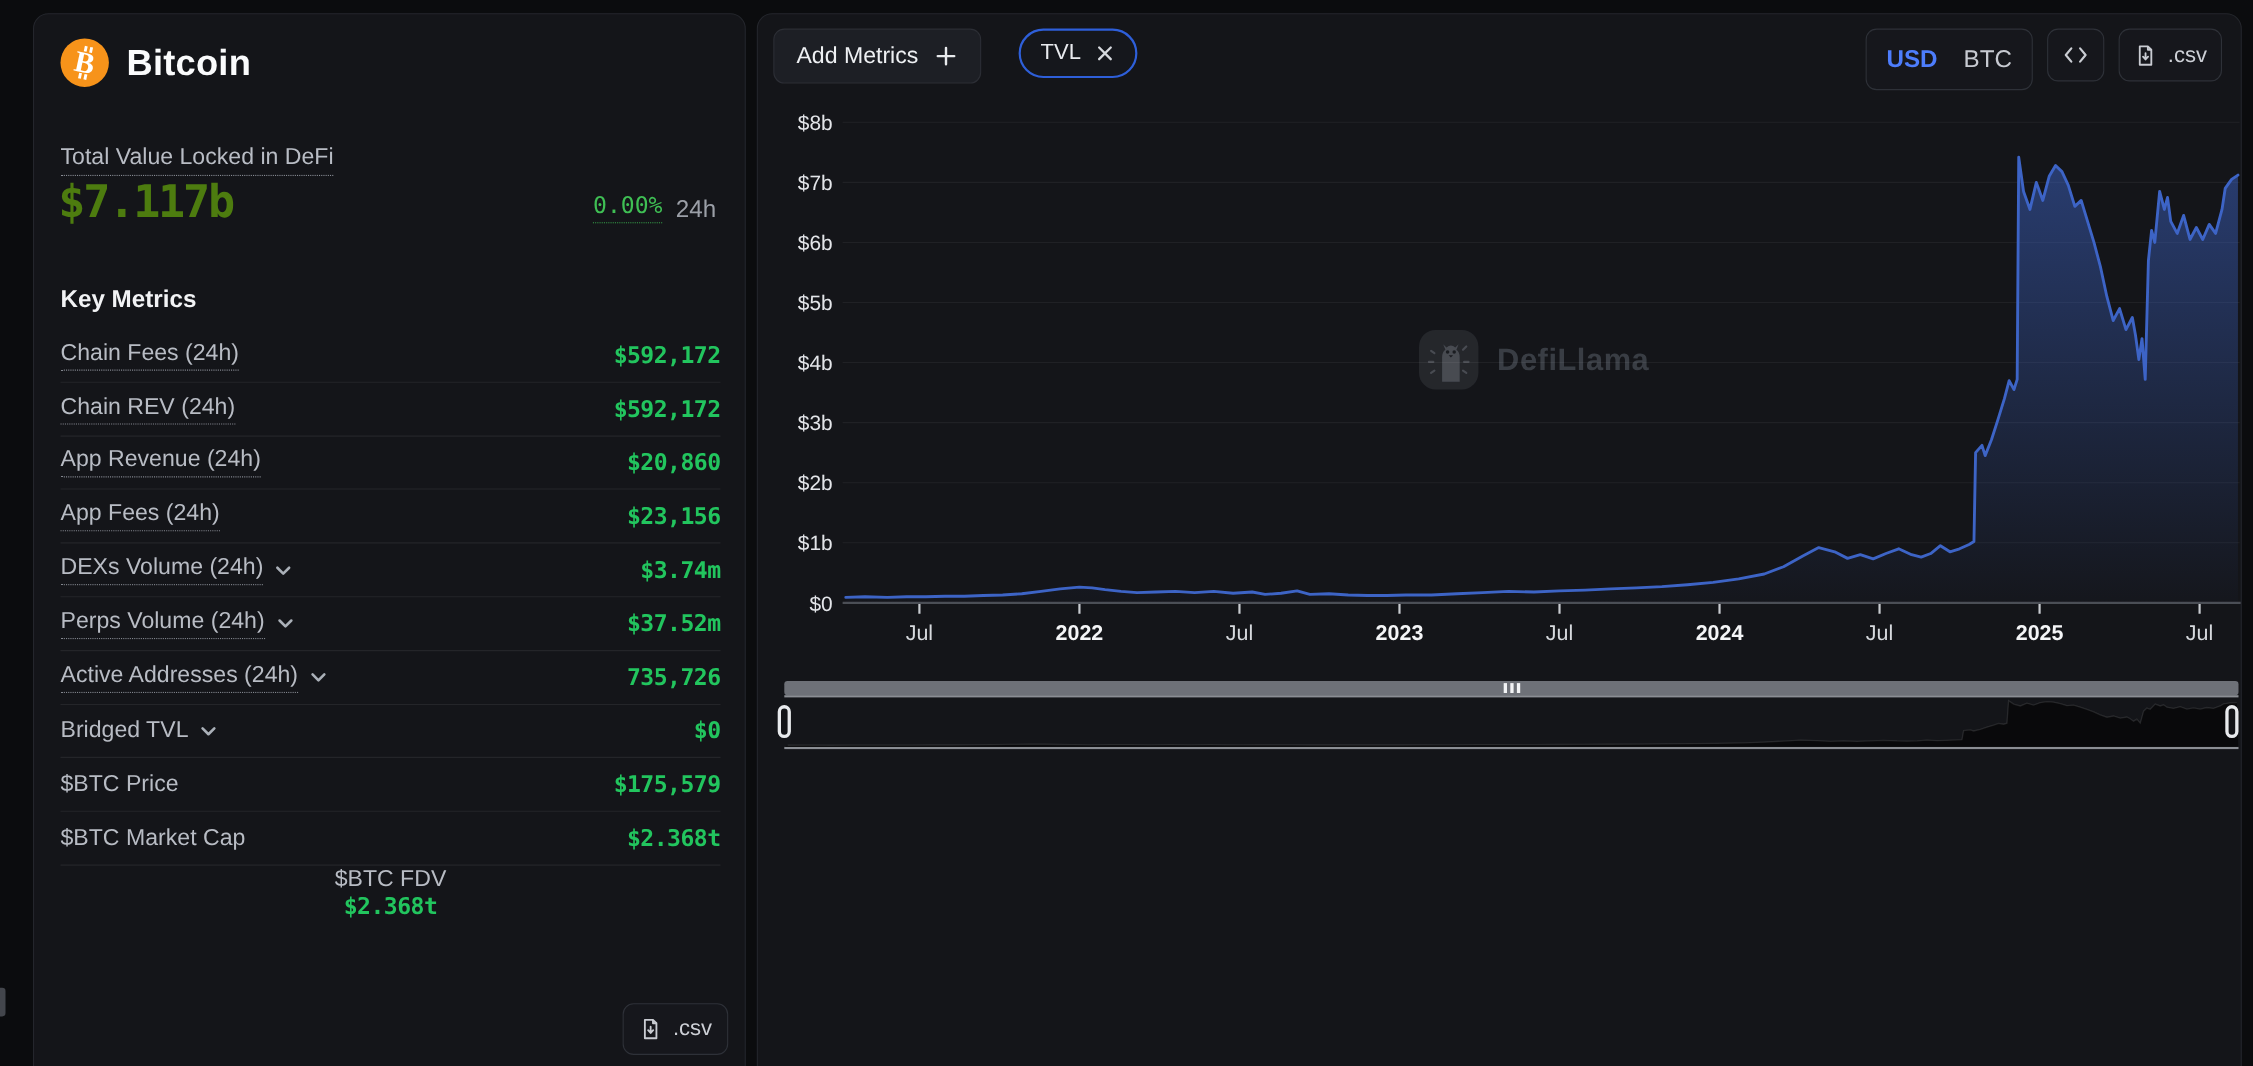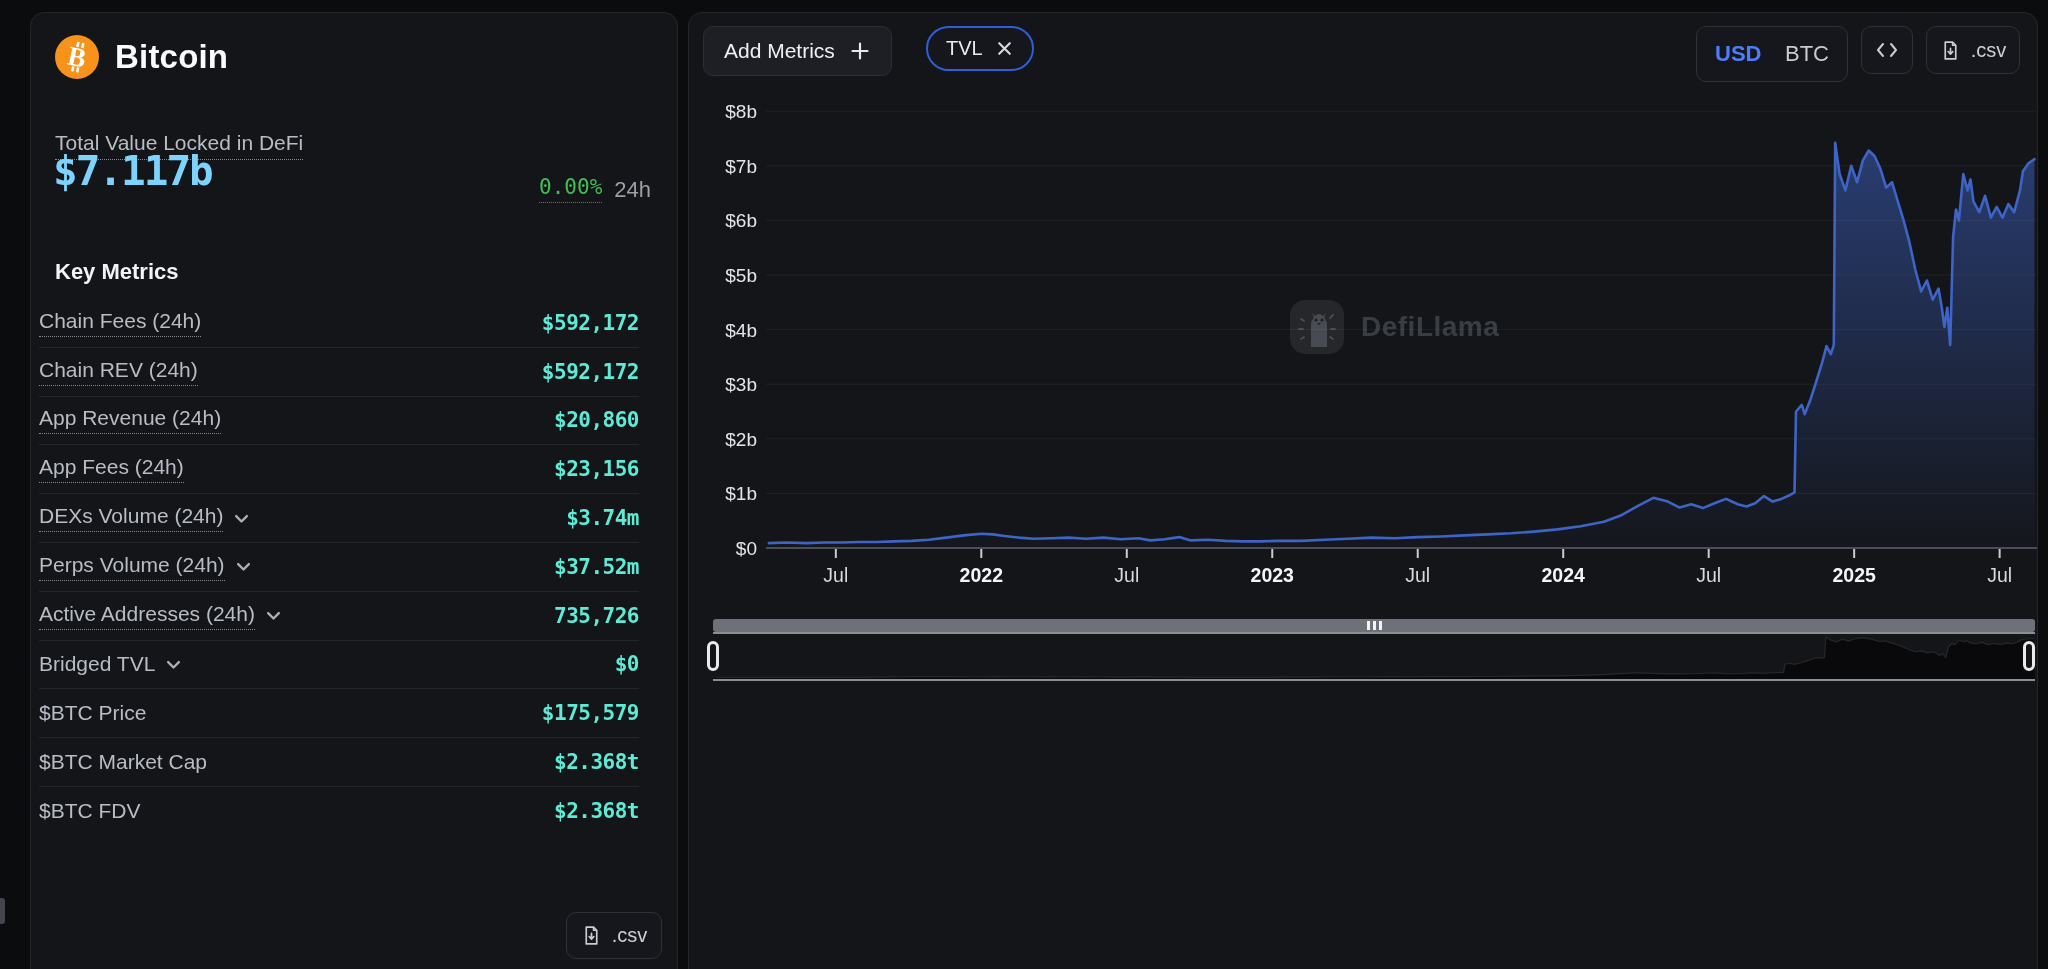--- a/index.html
+++ b/index.html
@@ -6,33 +6,33 @@
     font-family:"Liberation Sans",sans-serif;-webkit-font-smoothing:antialiased;}
   .card{position:absolute;background:#141519;border:1px solid #24262c;border-radius:14px;box-sizing:border-box;}
   #left-card{left:30px;top:12px;width:648px;height:980px;}
   #right-card{left:688px;top:12px;width:1350px;height:980px;}
   
   .lc-head{position:absolute;left:24px;top:22px;display:flex;align-items:center;gap:16px;}
   .coin-logo{width:44px;height:44px;border-radius:50%;background:#f7931a;display:flex;align-items:center;justify-content:center;}
   .coin-title{font-size:33px;font-weight:bold;color:#fafbfc;letter-spacing:.2px;}
   .tvl-label{position:absolute;left:24px;top:118px;font-size:21px;color:#b8bcc4;
     border-bottom:1px dotted #878b93;padding-bottom:4px;}
-  .tvl-value{position:absolute;left:22px;top:134px;font-size:41px;font-weight:bold;color:#7dd3fc;
+  .tvl-value{position:absolute;left:22px;top:146px;font-size:41px;font-weight:bold;color:#4d7c0f;
     font-family:"DejaVu Sans Mono",monospace;letter-spacing:-2px;}
   .tvl-change{position:absolute;right:26px;top:162px;display:flex;align-items:flex-end;gap:12px;}
   .pct{font-family:"DejaVu Sans Mono",monospace;font-size:21px;color:#3fbf54;border-bottom:1px dotted rgba(63,191,84,.75);padding-bottom:3px;}
   .period{font-size:22px;color:#9b9fa7;}
   .km-title{position:absolute;left:24px;top:246px;font-size:22px;font-weight:bold;color:#f2f3f5;}
-  #metrics-list{position:absolute;left:8px;top:286px;width:600px;}
+  #metrics-list{position:absolute;left:24px;top:286px;width:600px;}
   .m-row{height:48.8px;display:flex;align-items:center;justify-content:space-between;box-sizing:border-box;
     border-bottom:1px solid rgba(255,255,255,0.07);}
-  .m-row:last-child{border-bottom:none;}
+  .m-row:last-child{border-bottom:none;flex-direction:column;}
   .m-label{font-size:21px;color:#b8bcc4;display:inline-flex;align-items:center;gap:9px;}
   .m-label .txt.u{border-bottom:1px dotted #82868e;padding-bottom:3px;}
-  .m-value{font-family:"DejaVu Sans Mono",monospace;font-size:21px;font-weight:bold;color:#5eead4;letter-spacing:-0.5px;}
+  .m-value{font-family:"DejaVu Sans Mono",monospace;font-size:21px;font-weight:bold;color:#22c55e;letter-spacing:-0.5px;}
   .btn{display:inline-flex;align-items:center;justify-content:center;gap:10px;box-sizing:border-box;
     border:1px solid #2e3138;border-radius:10px;background:#16171c;color:#cdd0d6;cursor:pointer;}
   #lc-csv{position:absolute;left:535px;top:899px;width:96px;height:47px;font-size:20px;}
   
   #add-metrics{position:absolute;left:14px;top:13px;height:48px;padding:0 20px;font-size:21px;color:#eef0f3;
     background:#1d1f25;border:1px solid #2c2e35;border-radius:10px;display:flex;align-items:center;gap:14px;cursor:pointer;}
   #tvl-chip{position:absolute;left:237px;top:13px;height:45px;padding:0 18px;border:2px solid #2e5fd9;border-radius:26px;
     background:#15171c;display:flex;align-items:center;gap:12px;font-size:20px;color:#e8eaee;cursor:pointer;box-sizing:border-box;}
   #currency-toggle{position:absolute;left:1007px;top:13px;width:152px;height:56px;padding:0 18px;justify-content:space-between;font-size:22px;}
   #currency-toggle .opt-usd{color:#4d7dfc;font-weight:bold;}

